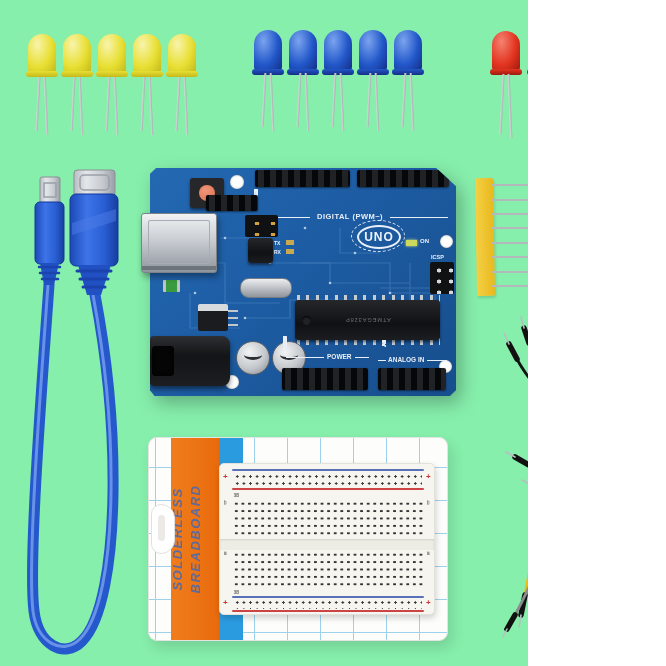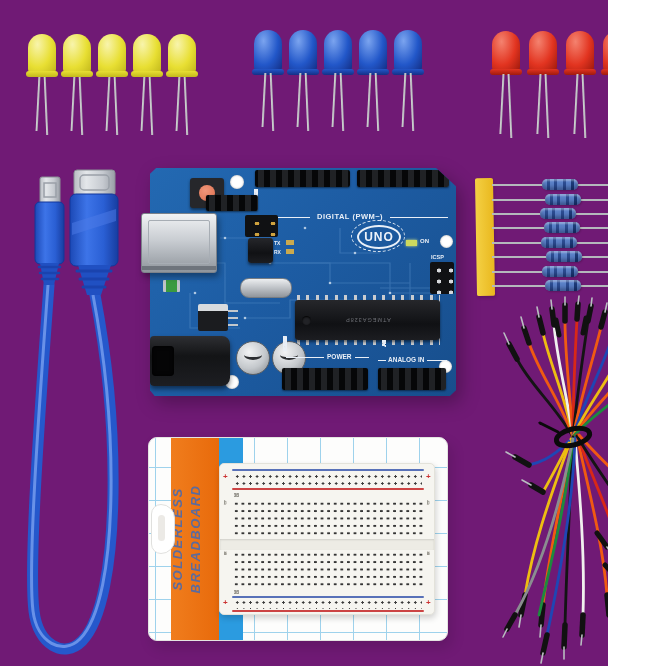--- a/index.html
+++ b/index.html
@@ -1,16 +1,16 @@
 <!DOCTYPE html>
 <html style="--led_yellow: #e8df33; --led_blue: #2257c9; --led_red: #e23420; --pcb_blue: #1d5ca3; --silkscreen_white: #e9eff7; --cable_blue: #2a62d8; --connector_silver: #ccd0d5; --tape_yellow: #eec02a; --resistor_body_blue: #5379c4; --card_grid_blue: #8ecbe9; --stripe_orange: #ee7514; --stripe_blue: #2b9be0; --brand_text: #5b6b9e; --rail_red: #cc4444; --rail_blue: #5871b8; --wire_orange: #f05a12; --wire_yellow: #edbd12; --wire_black: #141414; --wire_white: #f0f0ee; --wire_blue: #1f46b4; --wire_green: #1d8a3e; --wire_red: #d92817;"><head>
 <meta charset="utf-8">
 <style>
   html,body{margin:0;padding:0;background:#fff;}
-  #canvas{position:relative;width:608px;height:666px;background:#701a75;overflow:hidden;
+  #canvas{position:relative;width:528px;height:666px;background:#86efac;overflow:hidden;
           font-family:"Liberation Sans","DejaVu Sans",sans-serif;}
   .abs{position:absolute;}
 
   
   .led-group{position:absolute;display:flex;}
   .led{position:relative;width:28px;height:104px;}
   .led-body{position:absolute;left:0;top:0;width:28px;height:40px;
     border-radius:14px 14px 5px 5px;
     background:radial-gradient(ellipse at 34% 26%, var(--hi) 0%, var(--c) 55%, var(--dk) 96%);}
   .led-flange{position:absolute;left:-2px;top:37px;width:32px;height:6px;border-radius:3px;

